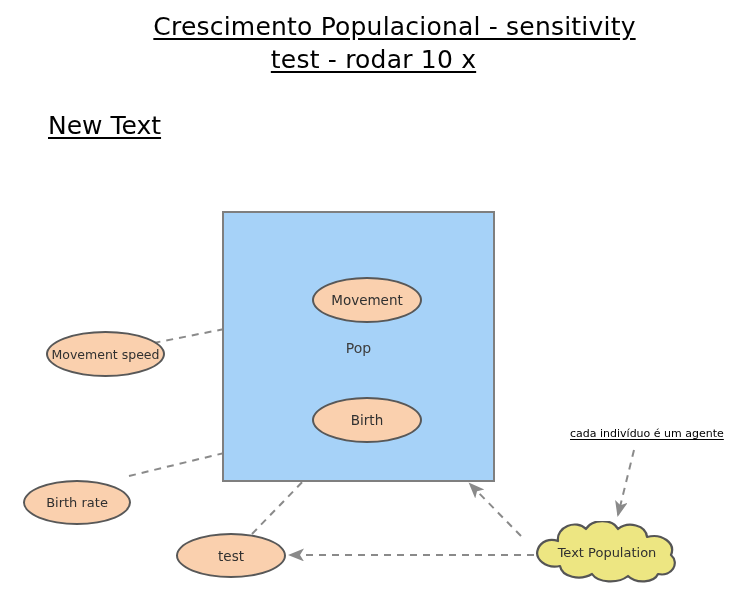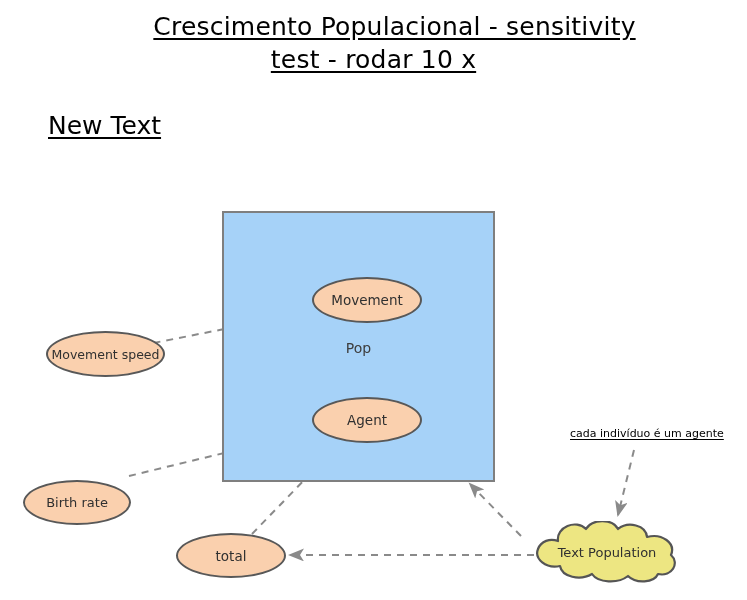--- a/index.html
+++ b/index.html
@@ -177,31 +177,31 @@
     <line x1="634" y1="450" x2="618" y2="515" stroke="#8a8a8a" stroke-width="2" stroke-dasharray="7,6" marker-end="url(#arrowhead)"></line>
   </svg>
 
   <div id="pop-container"></div>
   <div id="pop-label">Pop</div>
 
   <div class="ellipse-node" id="node-movement">
     <span>Movement</span>
   </div>
   <div class="ellipse-node" id="node-birth">
-    <span>Agent</span>
+    <span>Birth</span>
   </div>
 
   <div class="ellipse-node" id="node-movement-speed">
     <span>Movement speed</span>
   </div>
   <div class="ellipse-node" id="node-birth-rate">
     <span>Birth rate</span>
   </div>
   <div class="ellipse-node" id="node-total">
-    <span>total</span>
+    <span>test</span>
   </div>
 
   <div id="node-agent-population">
     <svg width="155" height="62" viewBox="0 0 155 62" xmlns="http://www.w3.org/2000/svg">
       <path d="M30,20
                C28,6 48,-2 58,8
                C64,-2 84,-3 90,8
                C100,0 118,4 119,16
                C134,12 148,22 143,34
                C152,42 144,56 130,53

